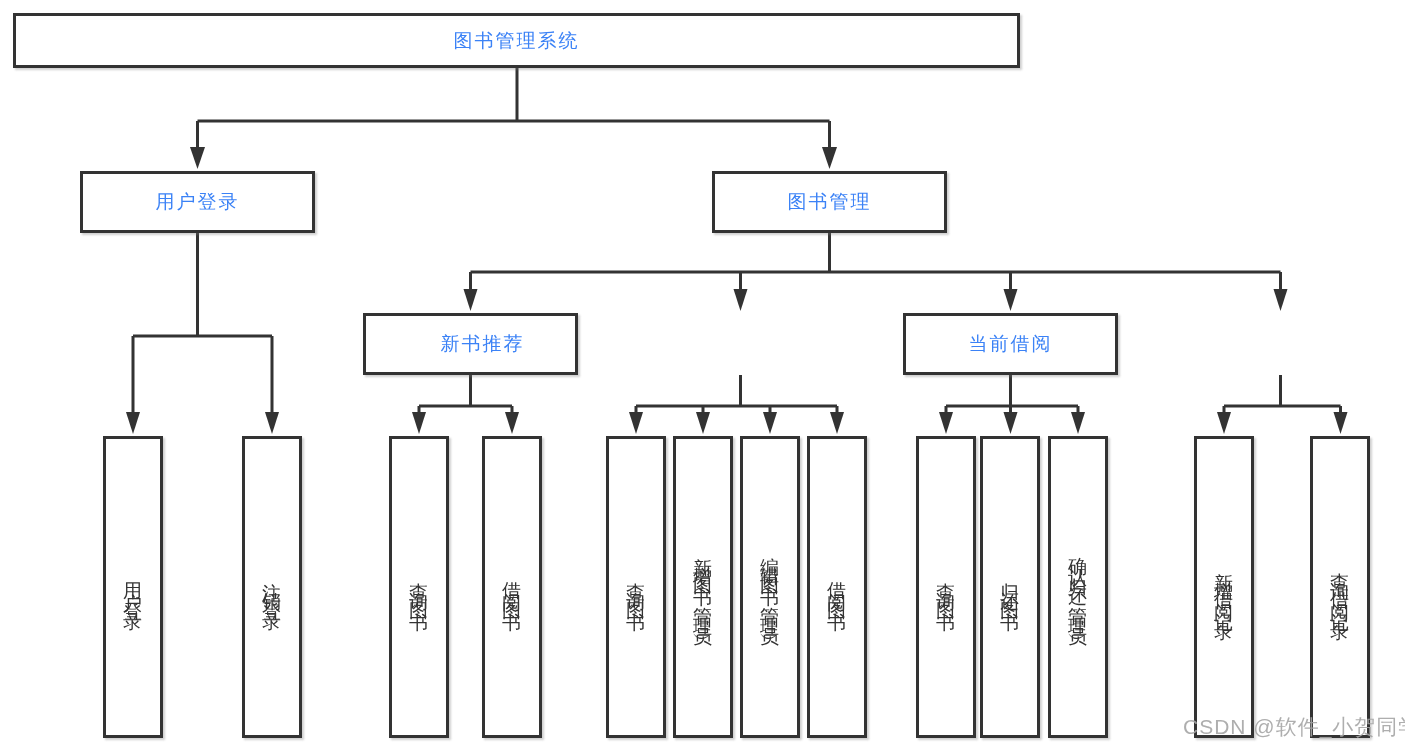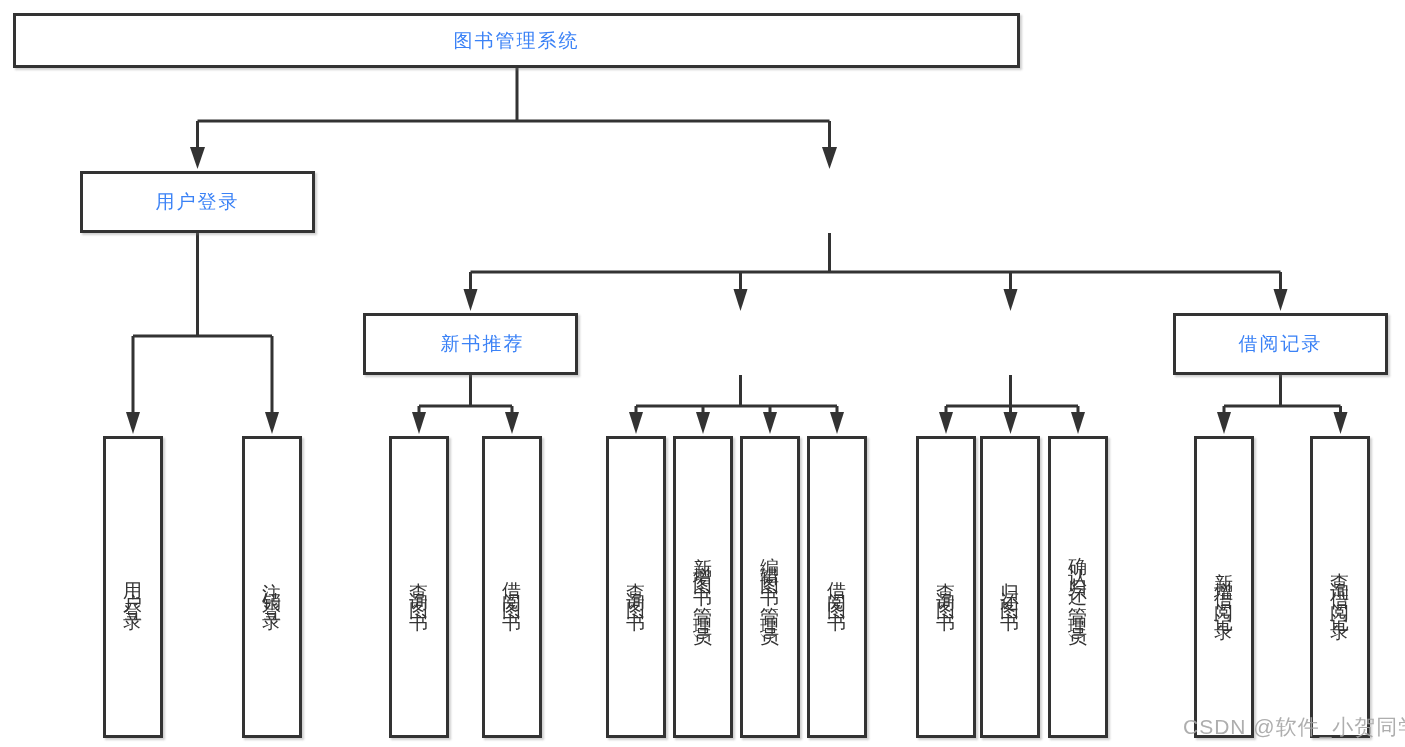--- a/index.html
+++ b/index.html
@@ -80,23 +80,24 @@
     <polygon points="1071,412 1085,412 1078,434"></polygon>
 
     <path d="M1280.5 375 L1280.5 406 M1224 406 L1340.5 406 M1224 406 L1224 414 M1340.5 406 L1340.5 414"></path>
     <polygon points="1217,412 1231,412 1224,434"></polygon>
     <polygon points="1333.5,412 1347.5,412 1340.5,434"></polygon>
   </svg>
 
   <div class="node hbox root">图书管理系统</div>
 
   <div class="node hbox lvl2" style="left:80px;">用户登录</div>
+  <div class="node hbox lvl2" style="left:712px;">图书管理</div>
 
   <div class="node hbox lvl3" style="left:363px;padding-left:24px;">新书推荐</div>
-  <div class="node hbox lvl3" style="left:1173px;">借阅记录</div>
+  <div class="node hbox lvl3" style="left:903px;">当前借阅</div>
 
   <div class="vbox" style="left:103px;">用户登录</div>
   <div class="vbox" style="left:242px;">注销登录</div>
 
   <div class="vbox" style="left:389px;">查询图书</div>
   <div class="vbox" style="left:482px;">借阅图书</div>
 
   <div class="vbox" style="left:606px;">查询图书</div>
   <div class="vbox" style="left:673px;">新增图书（管理员）</div>
   <div class="vbox" style="left:740px;">编辑图书（管理员）</div>

